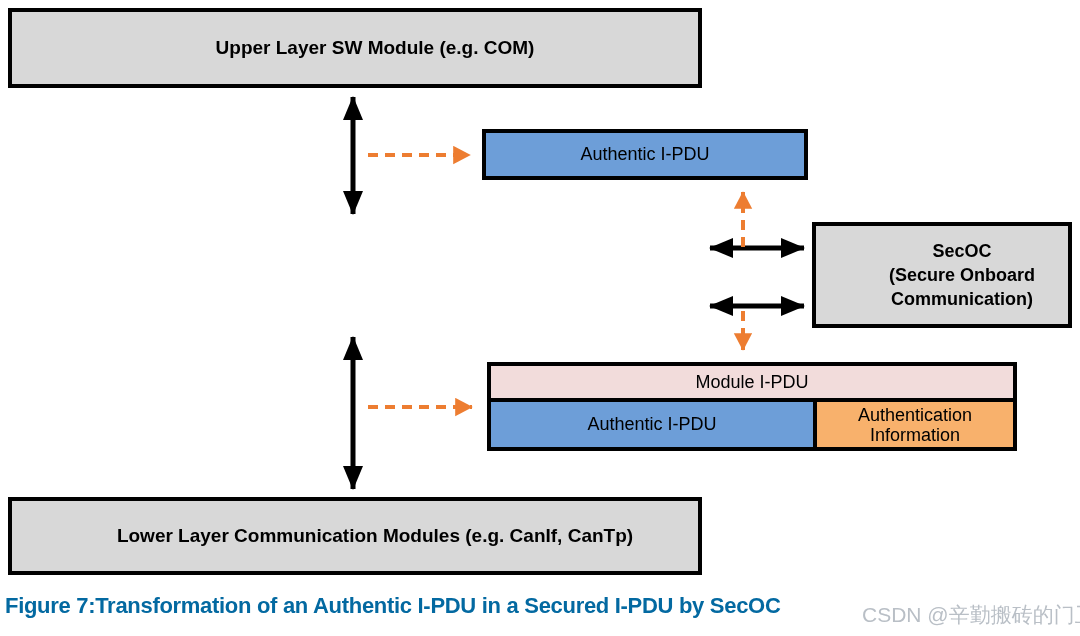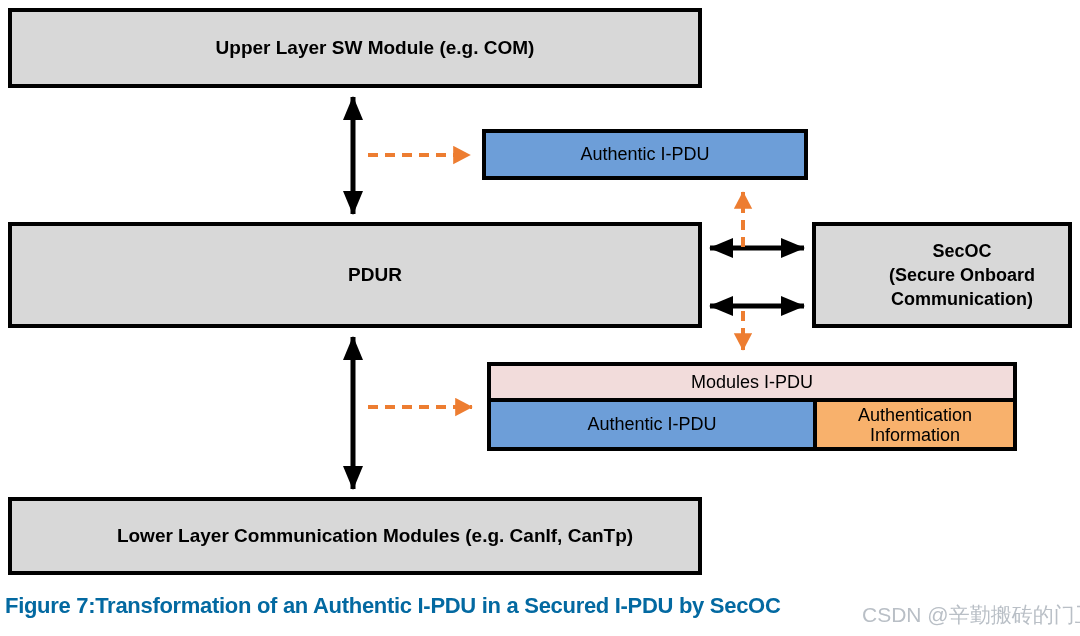--- a/index.html
+++ b/index.html
@@ -157,41 +157,38 @@
 
     <line x1="743" y1="247" x2="743" y2="192" stroke="#ed7d31" stroke-width="4" stroke-dasharray="10 7" marker-end="url(#mk-orange)"></line>
 
     <line x1="743" y1="311" x2="743" y2="350" stroke="#ed7d31" stroke-width="4" stroke-dasharray="10 7" marker-end="url(#mk-orange)"></line>
   </svg>
 
   <div class="module" id="upper-layer-box">
     <span>Upper Layer SW Module (e.g. COM)</span>
   </div>
 
-  <div class="module" id="pdur-box">
-    <span>PDUR</span>
-  </div>
 
   <div class="module" id="secoc-box">
     <span class="preline">SecOC
 (Secure Onboard
 Communication)</span>
   </div>
 
   <div class="module" id="lower-layer-box">
     <span>Lower Layer Communication Modules (e.g. CanIf, CanTp)</span>
   </div>
 
   <div id="authentic-ipdu-box">
     <span>Authentic I-PDU</span>
   </div>
 
   <div id="secured-ipdu-box">
     <div id="secured-ipdu-header">
-      <span>Modules I-PDU</span>
+      <span>Module I-PDU</span>
     </div>
     <div id="secured-ipdu-row">
       <div id="secured-authentic-cell">
         <span>Authentic I-PDU</span>
       </div>
       <div id="secured-authinfo-cell">
         <span>Authentication Information</span>
       </div>
     </div>
   </div>

